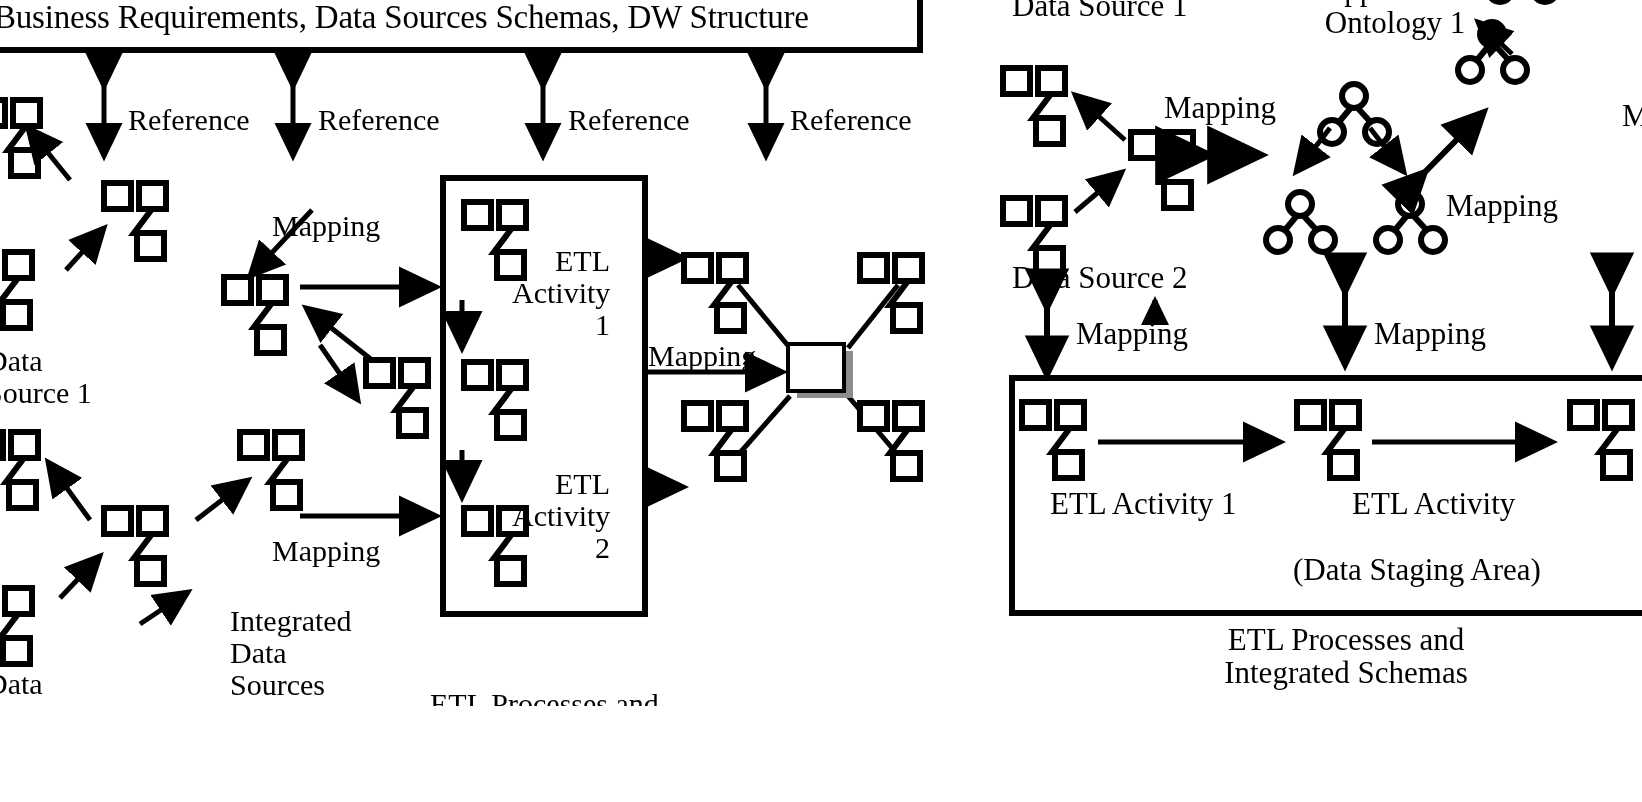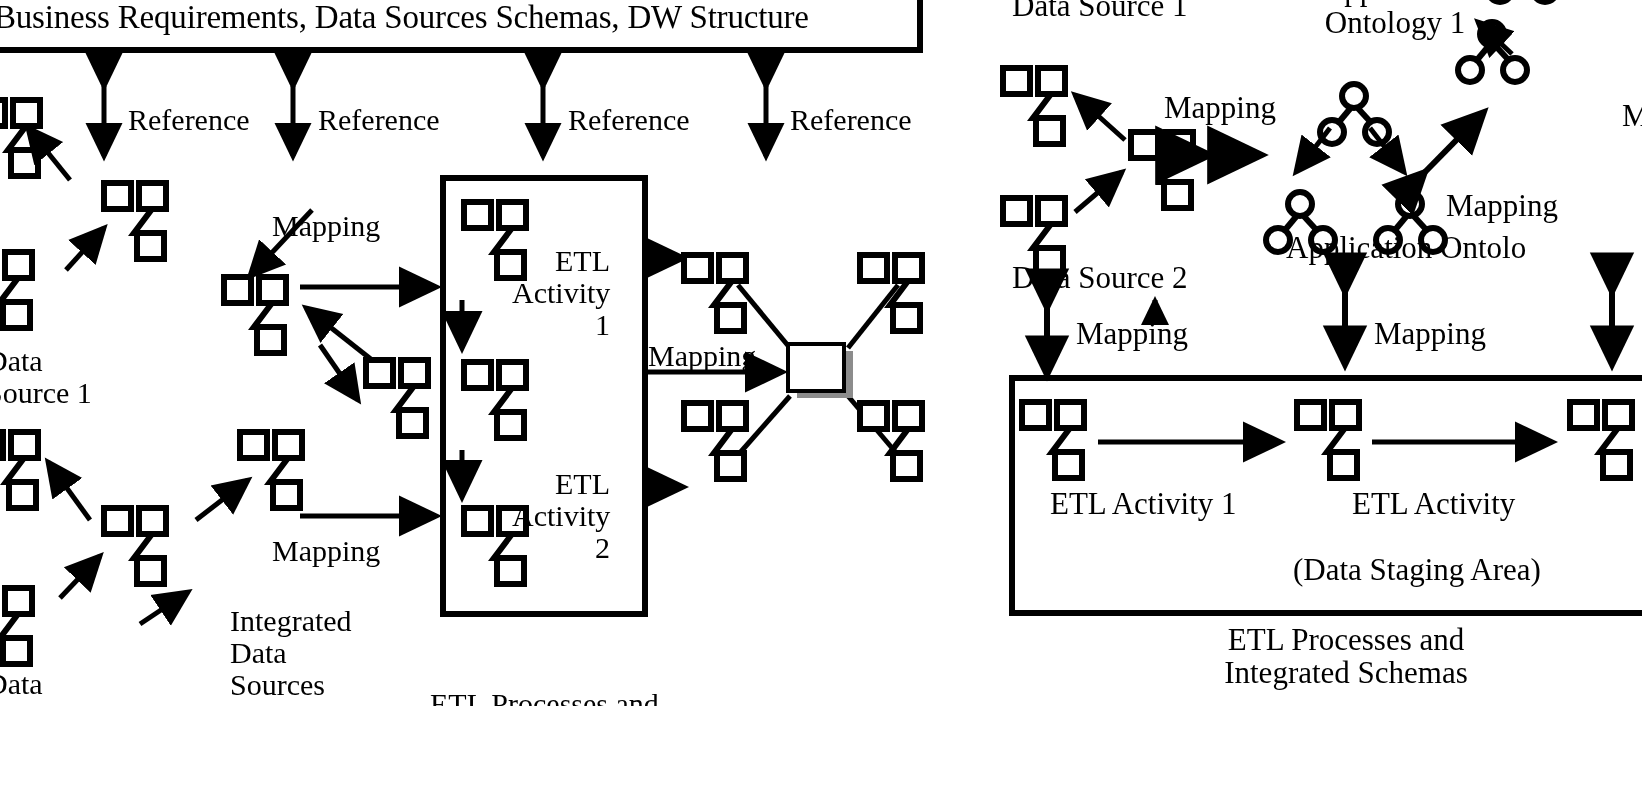--- a/index.html
+++ b/index.html
@@ -255,21 +255,20 @@
 Schemas</div>
   <div class="lbl" style="left: 430px; top: 688px; font-size: 30px; white-space: pre-line;">ETL Processes and
 Integrated Schemas</div>
   <div class="lbl" style="left:814px;top:708px;font-size:30px;">DW</div>
 
   <div class="lbl" style="left:1012px;top:-10px;font-size:31px;">Data Source 1</div>
   <div class="lbl" style="left:1012px;top:262px;font-size:31px;">Data Source 2</div>
 
   <div class="lbl" style="left: 1300px; top: -26px; font-size: 31px; text-align: center; width: 190px; white-space: pre-line;">Application
 Ontology 1</div>
-  <div class="lbl" style="left:1286px;top:232px;font-size:31px;">Application Ontolo</div>
 
   <div class="lbl" style="left:1164px;top:92px;font-size:31px;">Mapping</div>
   <div class="lbl" style="left:1446px;top:190px;font-size:31px;">Mapping</div>
   <div class="lbl" style="left:1076px;top:318px;font-size:31px;">Mapping</div>
   <div class="lbl" style="left:1374px;top:318px;font-size:31px;">Mapping</div>
   <div class="lbl" style="left:1622px;top:100px;font-size:31px;">Mapping</div>
 
   <div class="lbl" style="left:1050px;top:488px;font-size:31px;">ETL Activity 1</div>
   <div class="lbl" style="left:1352px;top:488px;font-size:31px;">ETL Activity</div>
   <div class="lbl" style="left:1248px;top:554px;font-size:31px;margin-left:45px;">(Data Staging Area)</div>

